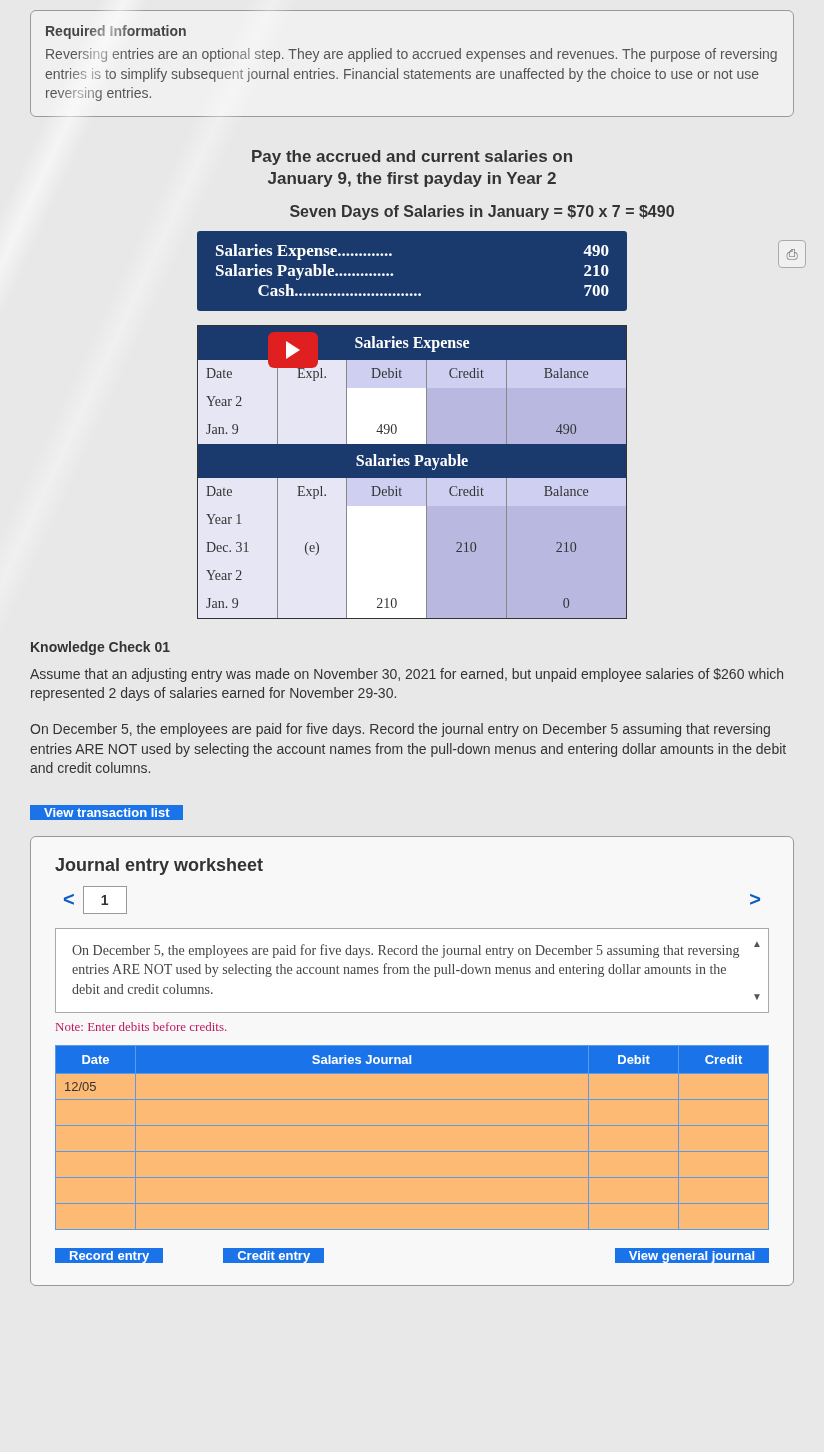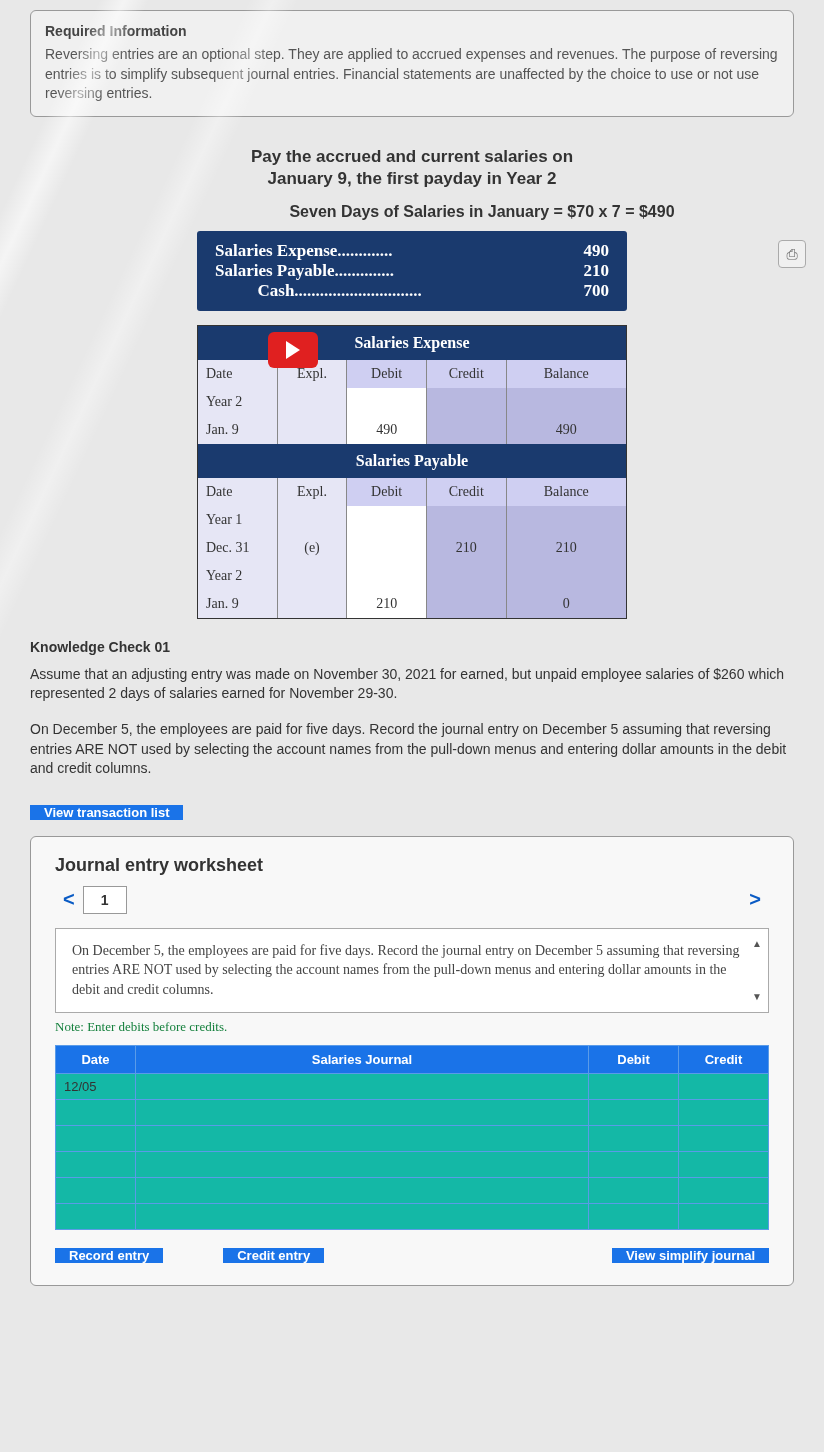--- a/index.html
+++ b/index.html
@@ -85,24 +85,24 @@
   .chev { font-size: 20px; font-weight: bold; color: #0a5bc4; padding: 0 8px; cursor: pointer; }
   .tab1 { border: 1px solid #999; background: #fff; width: 44px; height: 28px; display: flex; align-items:center; justify-content:center; font-weight: bold; }
   .spacer { flex: 1; }
   .prompt-box {
     border: 1px solid #aaa; background: #fff; padding: 12px 16px;
     font-family: Georgia, serif; color: #444; font-size: 14px; line-height: 1.4;
     position: relative;
   }
   .scroll-ind { position: absolute; right: 6px; top: 8px; font-size: 10px; color: #555; }
   .scroll-ind2 { position: absolute; right: 6px; bottom: 8px; font-size: 10px; color: #555; }
-  .note { color: #15803d; font-family: Georgia, serif; font-size: 13px; margin: 6px 0 10px 0; }
+  .note { color: #be185d; font-family: Georgia, serif; font-size: 13px; margin: 6px 0 10px 0; }
   .gj-table { width: 100%; border-collapse: collapse; }
   .gj-table th { background: #1a73e8; color: #fff; font-weight: bold; font-size: 13px; padding: 6px 8px; border: 1px solid #5a9be8; }
-  .gj-table td { border: 1px solid #5a9be8; background: #14b8a6; height: 26px; padding: 0 8px; font-size: 13px; }
+  .gj-table td { border: 1px solid #5a9be8; background: #fdba74; height: 26px; padding: 0 8px; font-size: 13px; }
   .gj-table .col-date { width: 80px; }
   .gj-table .col-gj { width: auto; }
   .gj-table .col-d, .gj-table .col-c { width: 90px; }
   .btn-row { display: flex; justify-content: space-between; margin-top: 18px; }
   .btn-row .left { display: flex; gap: 60px; }
   .badge-corner {
     position: absolute; right: 18px; top: 240px;
     width: 28px; height: 28px; border: 1px solid #aaa; border-radius: 4px;
     background: #f0f0f0; display: flex; align-items: center; justify-content: center;
     font-size: 14px; color: #666;
@@ -284,20 +284,20 @@
           <td></td>
           <td></td>
         </tr>
       </tbody>
   </table>
   <div class="btn-row">
     <div class="left">
       <button class="btn-blue">Record entry</button>
       <button class="btn-blue">Credit entry</button>
     </div>
-    <button class="btn-blue">View simplify journal</button>
+    <button class="btn-blue">View general journal</button>
   </div>
 </div>
 
 <div class="glare"></div>
 
 
 
 
 </body></html>

